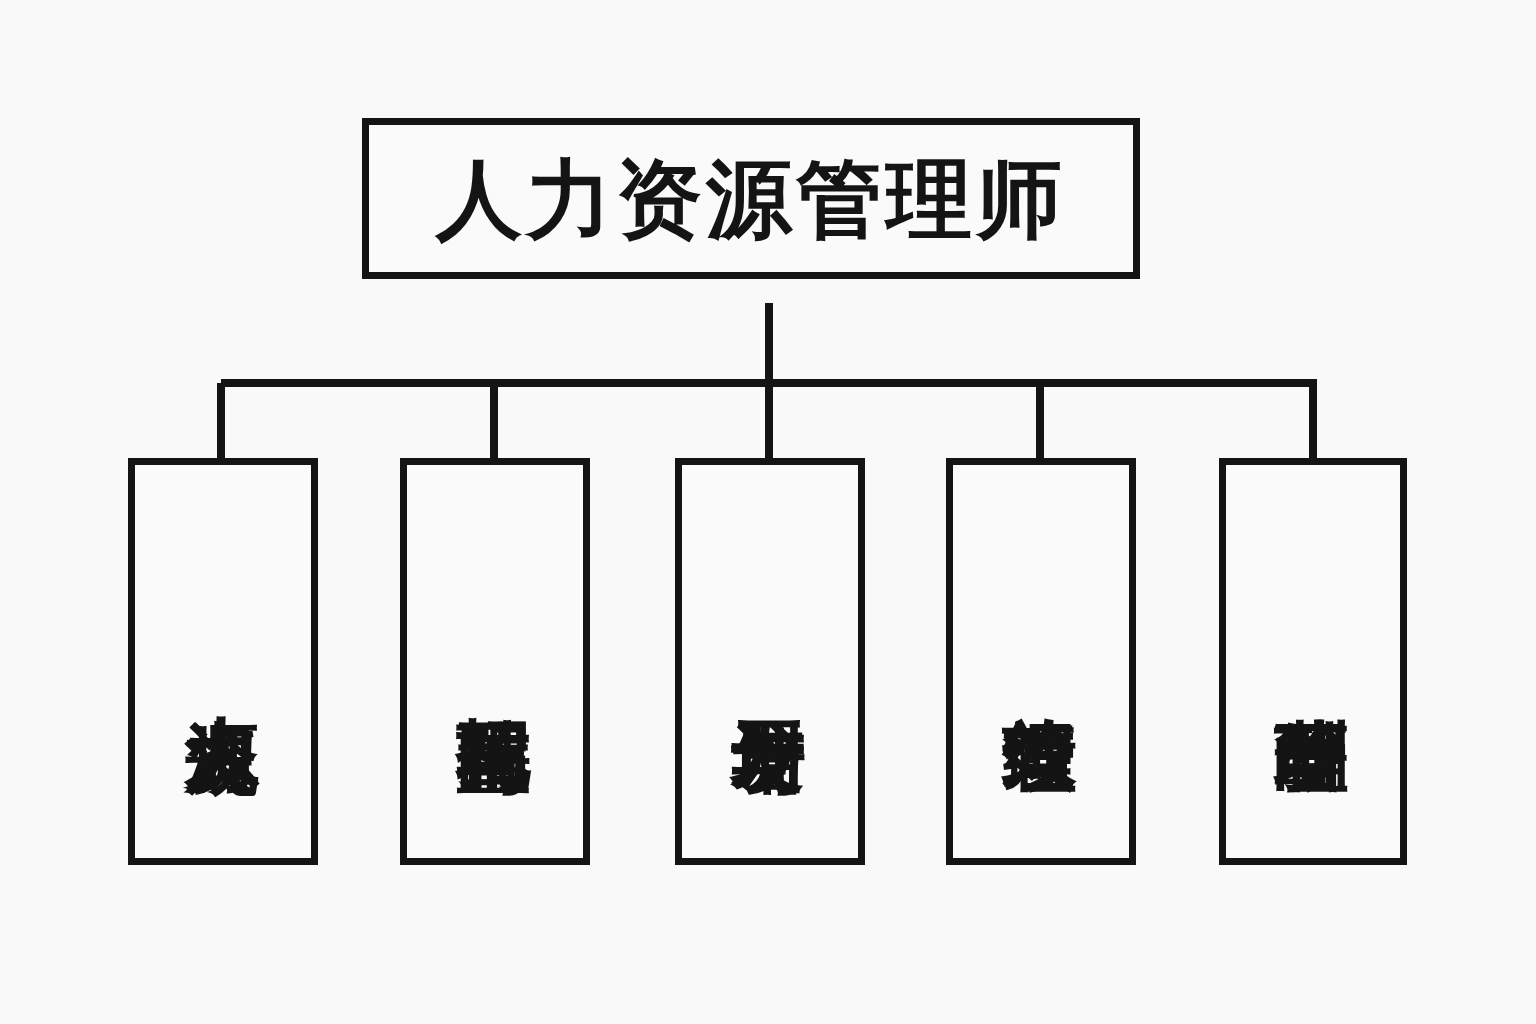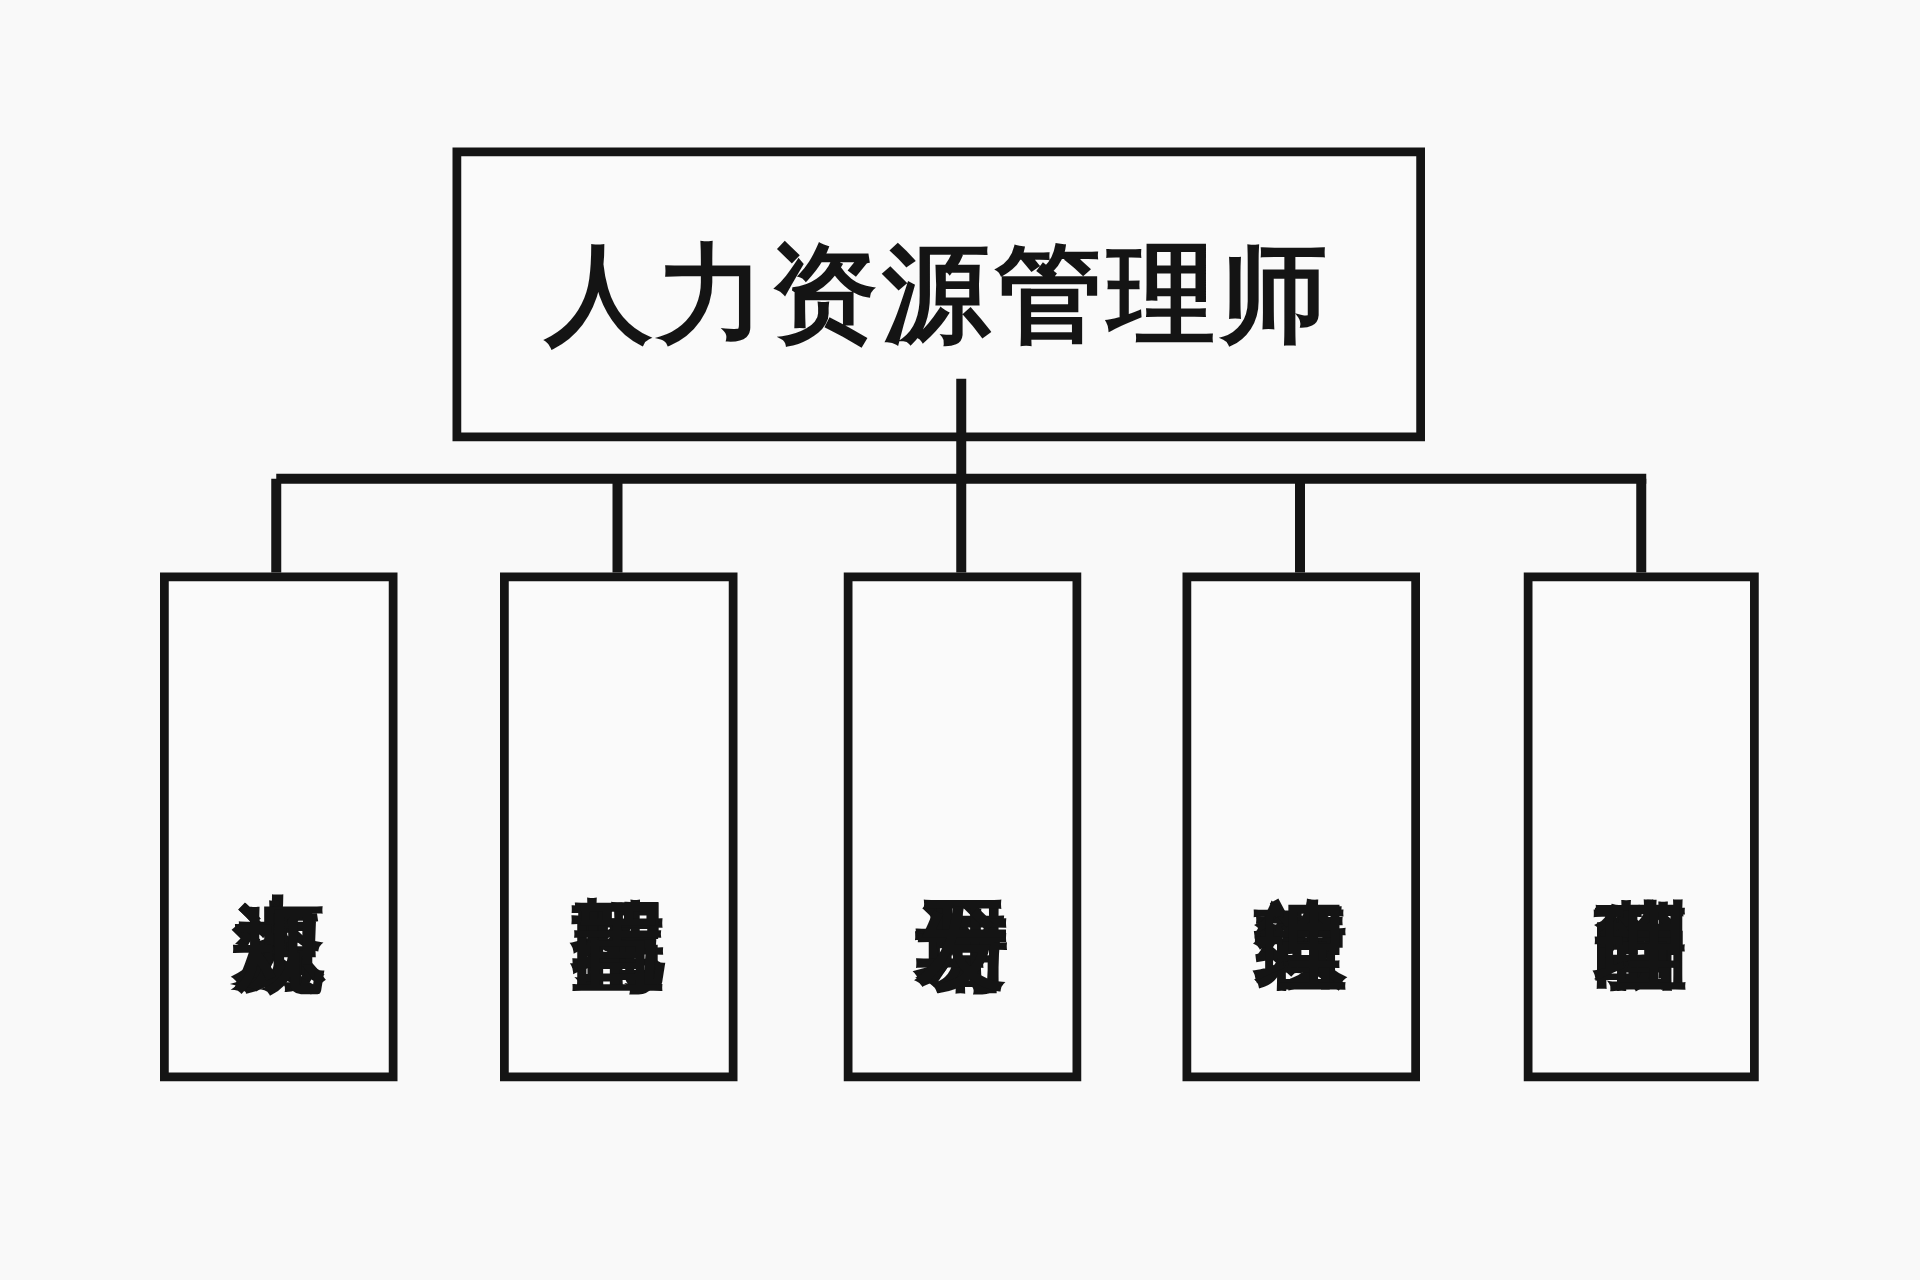--- a/index.html
+++ b/index.html
@@ -31,21 +31,21 @@
     display: flex;
     align-items: center;
     justify-content: center;
     overflow: hidden;
   }
 
   .node-root {
     left: 362px;
     top: 118px;
     width: 778px;
-    height: 235px;
+    height: 161px;
   }
 
   .node-root .node-label {
     font-size: 86px;
     font-weight: 700;
     color: #141414;
     letter-spacing: 4px;
     line-height: 1;
     white-space: nowrap;
   }

